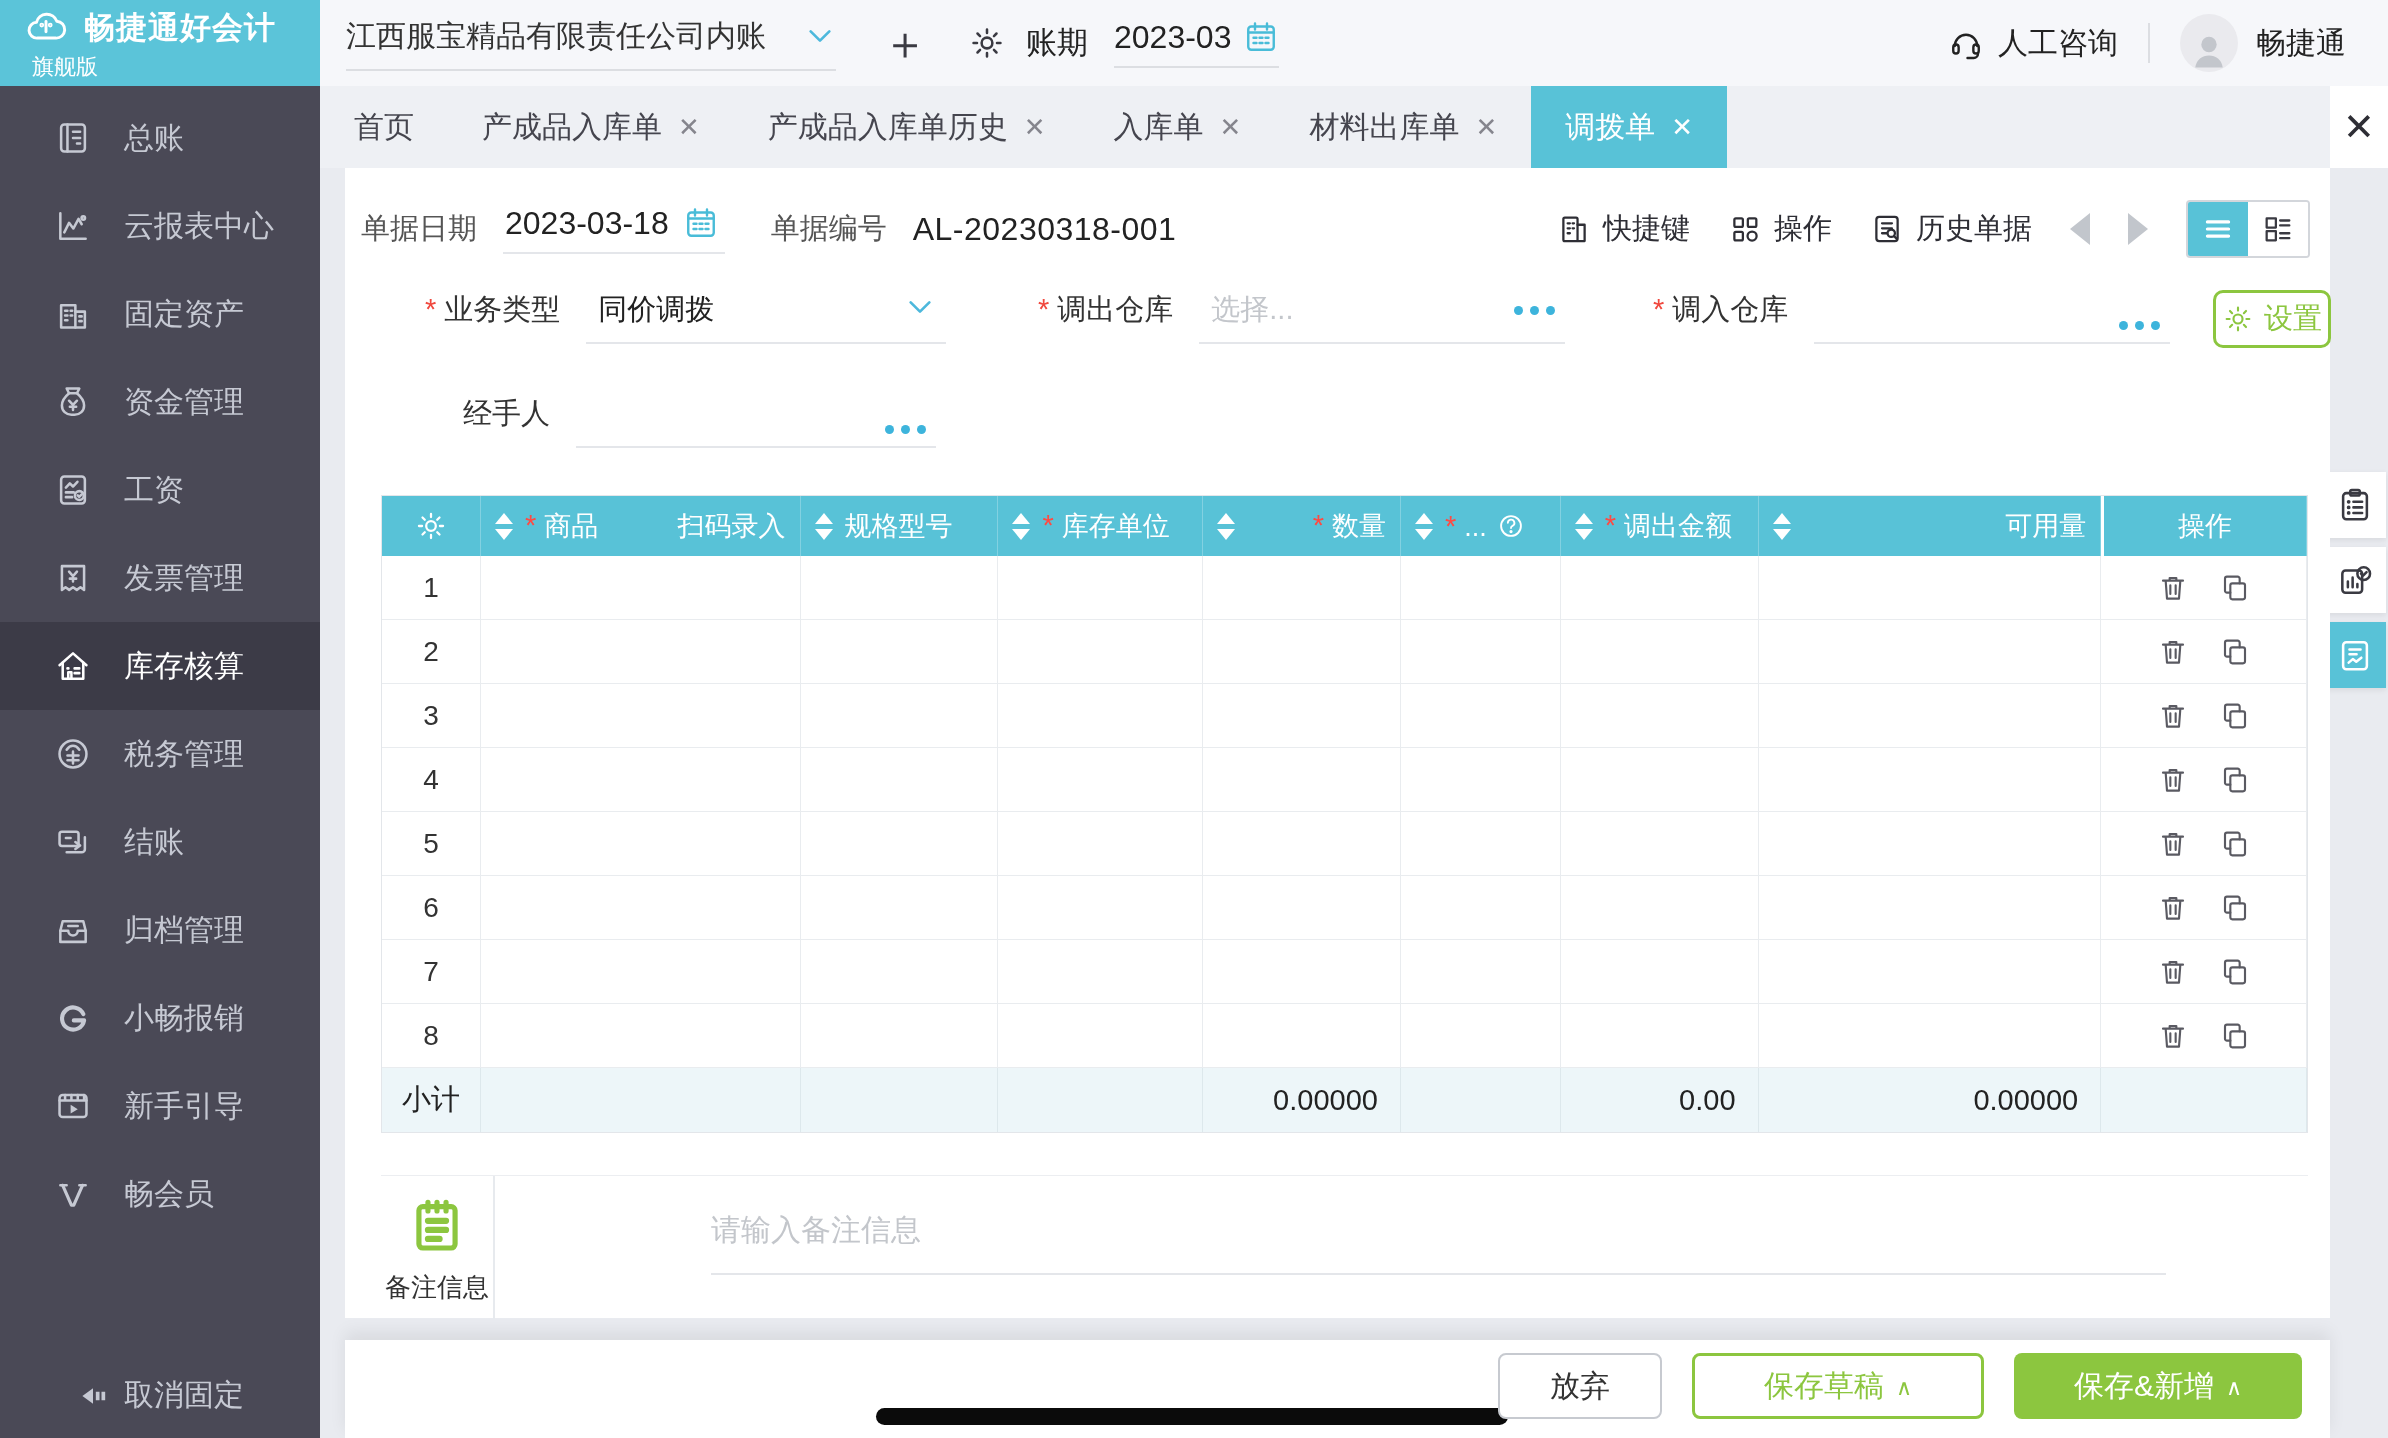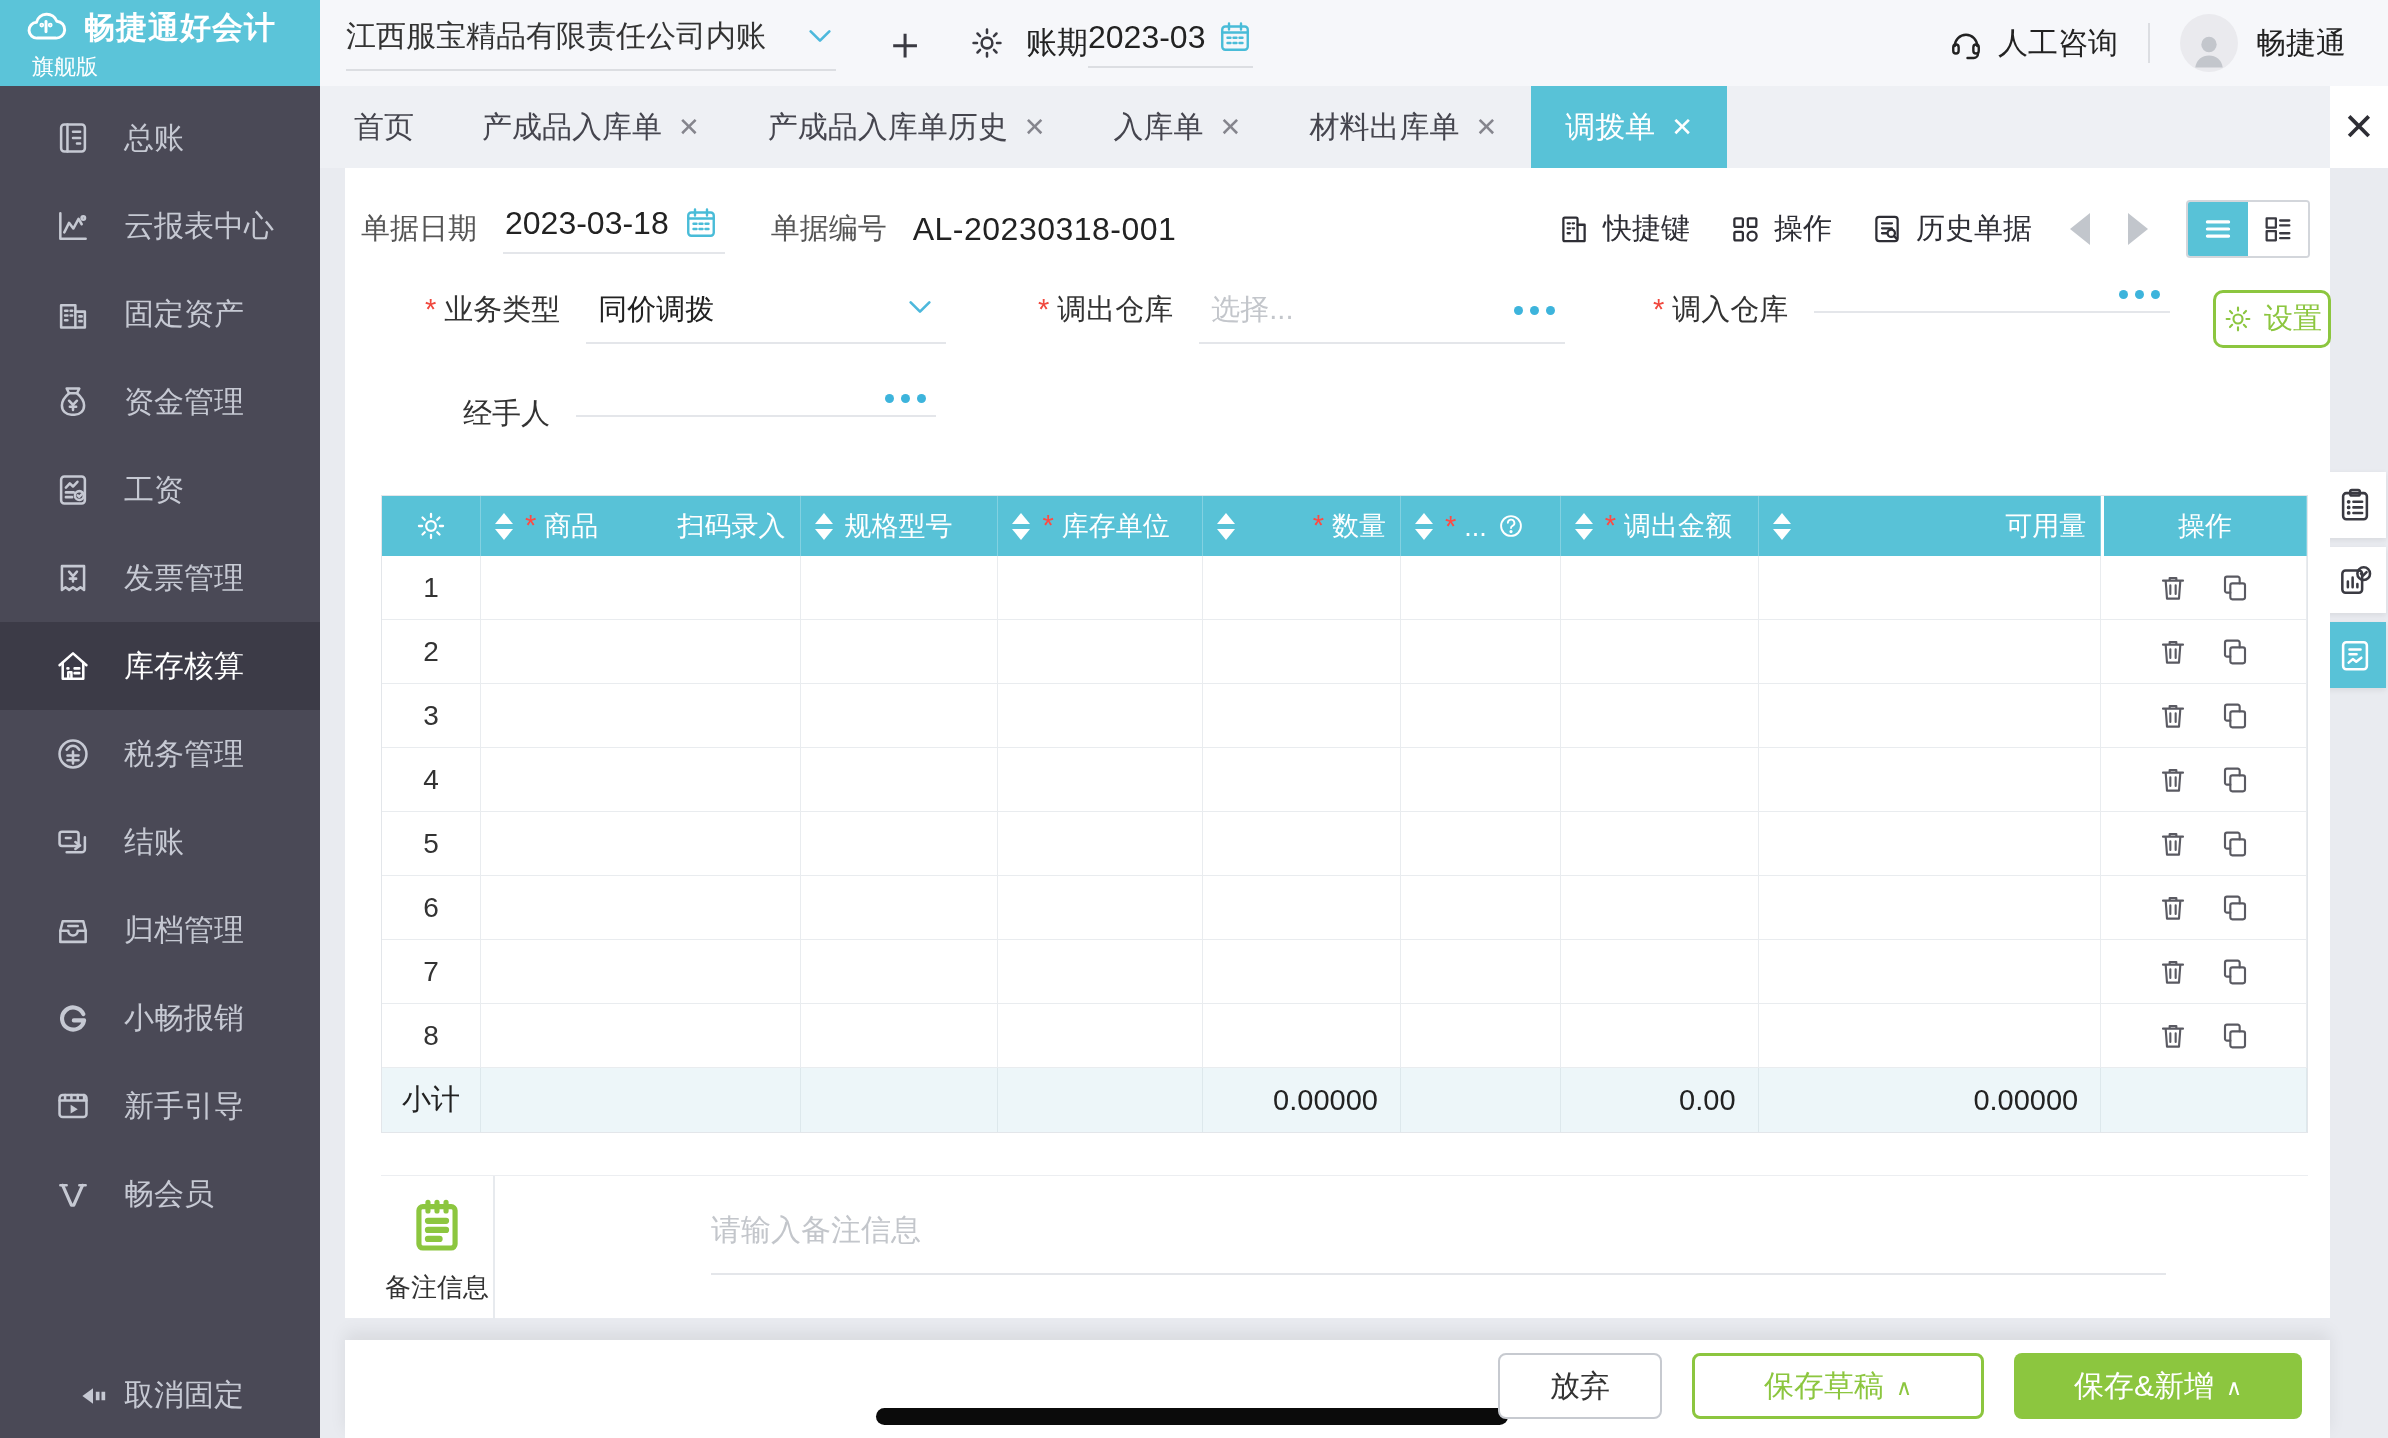--- a/index.html
+++ b/index.html
@@ -28,21 +28,21 @@
   .unpin{position:absolute;bottom:22px;left:0;width:100%;display:flex;align-items:center;justify-content:center;gap:14px;font-size:30px;cursor:pointer}
   .unpin .ico{width:34px;height:34px}
 
   
   .topbar{position:absolute;left:320px;top:0;width:2068px;height:86px;background:#f6f7fa;display:flex;align-items:center;box-sizing:border-box}
   .company{margin-left:26px;width:490px;display:flex;align-items:center;justify-content:space-between;border-bottom:2px solid #dcdee2;padding-bottom:12px;font-size:30px;color:#333;cursor:pointer}
   .company .ico{width:32px;height:32px;color:#4db8dc}
   .top-plus{margin-left:46px;font-size:46px;color:#3a3a42;line-height:1;cursor:pointer;font-weight:300}
   .top-gear{margin-left:40px;width:38px;height:38px;color:#3a3a42;cursor:pointer}
   .period-label{margin-left:20px;font-size:31px;color:#222}
-  .period{display:flex;align-items:center;gap:12px;border-bottom:2px solid #dcdee2;padding-bottom:10px;font-size:32px;color:#222;cursor:pointer}
+  .period{margin-left:26px;display:flex;align-items:center;gap:12px;border-bottom:2px solid #dcdee2;padding-bottom:10px;font-size:32px;color:#222;cursor:pointer}
   .period .ico{width:36px;height:36px;color:#49bcd8}
   .top-right{margin-left:auto;display:flex;align-items:center;padding-right:42px}
   .support{display:flex;align-items:center;gap:14px;font-size:30px;color:#222;cursor:pointer}
   .support .ico{width:36px;height:36px}
   .top-div{width:2px;height:40px;background:#dcdee2;margin:0 30px}
   .avatar{width:58px;height:58px;border-radius:50%;background:#eaeaee;overflow:hidden;display:flex;align-items:flex-end;justify-content:center;cursor:pointer}
   .avatar .ico{width:44px;height:44px;color:#c3c6cc}
   .username{margin-left:18px;font-size:30px;color:#222;cursor:pointer}
 
   
@@ -69,21 +69,21 @@
   .pg-arrow{width:0;height:0;cursor:pointer}
   .pg-prev{border-top:16px solid transparent;border-bottom:16px solid transparent;border-right:20px solid #c2c6cc}
   .pg-next{border-top:16px solid transparent;border-bottom:16px solid transparent;border-left:20px solid #c2c6cc}
   .viewtoggle{display:flex;border:2px solid #d3d6db;border-radius:4px;overflow:hidden;background:#fff}
   .vt-seg{width:60px;height:54px;display:flex;align-items:center;justify-content:center;cursor:pointer}
   .vt-seg .ico{width:34px;height:34px}
   .vt-list{background:#58c2d7;color:#fff}
   .vt-card{background:#fff;color:#3a3a42}
 
   
-  .fld{position:absolute;display:flex;align-items:flex-start}
+  .fld{position:absolute;display:flex;align-items:flex-end}
   .fld-label{font-size:29px;color:#333;padding-bottom:14px;white-space:nowrap}
   .req::before{content:"*";color:#f0483e;margin-right:8px;font-size:29px}
   .fld-ctl{border-bottom:2px solid #e4e6ea;display:flex;align-items:center;box-sizing:border-box;padding:0 10px 12px 12px;font-size:29px;color:#222;cursor:pointer}
   .fld-ctl .spacer{flex:1}
   .ph{color:#c3c6cb}
   .dots{display:inline-flex;gap:7px;align-items:center}
   .dots i{width:9px;height:9px;border-radius:50%;background:#3db4dc}
   .chev .ico{width:32px;height:32px;color:#4db8dc}
   .btn-settings{position:absolute;left:1868px;top:122px;width:118px;height:58px;border:3px solid #8cc63f;border-radius:10px;color:#8cc63f;display:flex;align-items:center;justify-content:center;gap:10px;font-size:29px;box-sizing:border-box;background:#fff;cursor:pointer}
   .btn-settings .ico{width:32px;height:32px}

